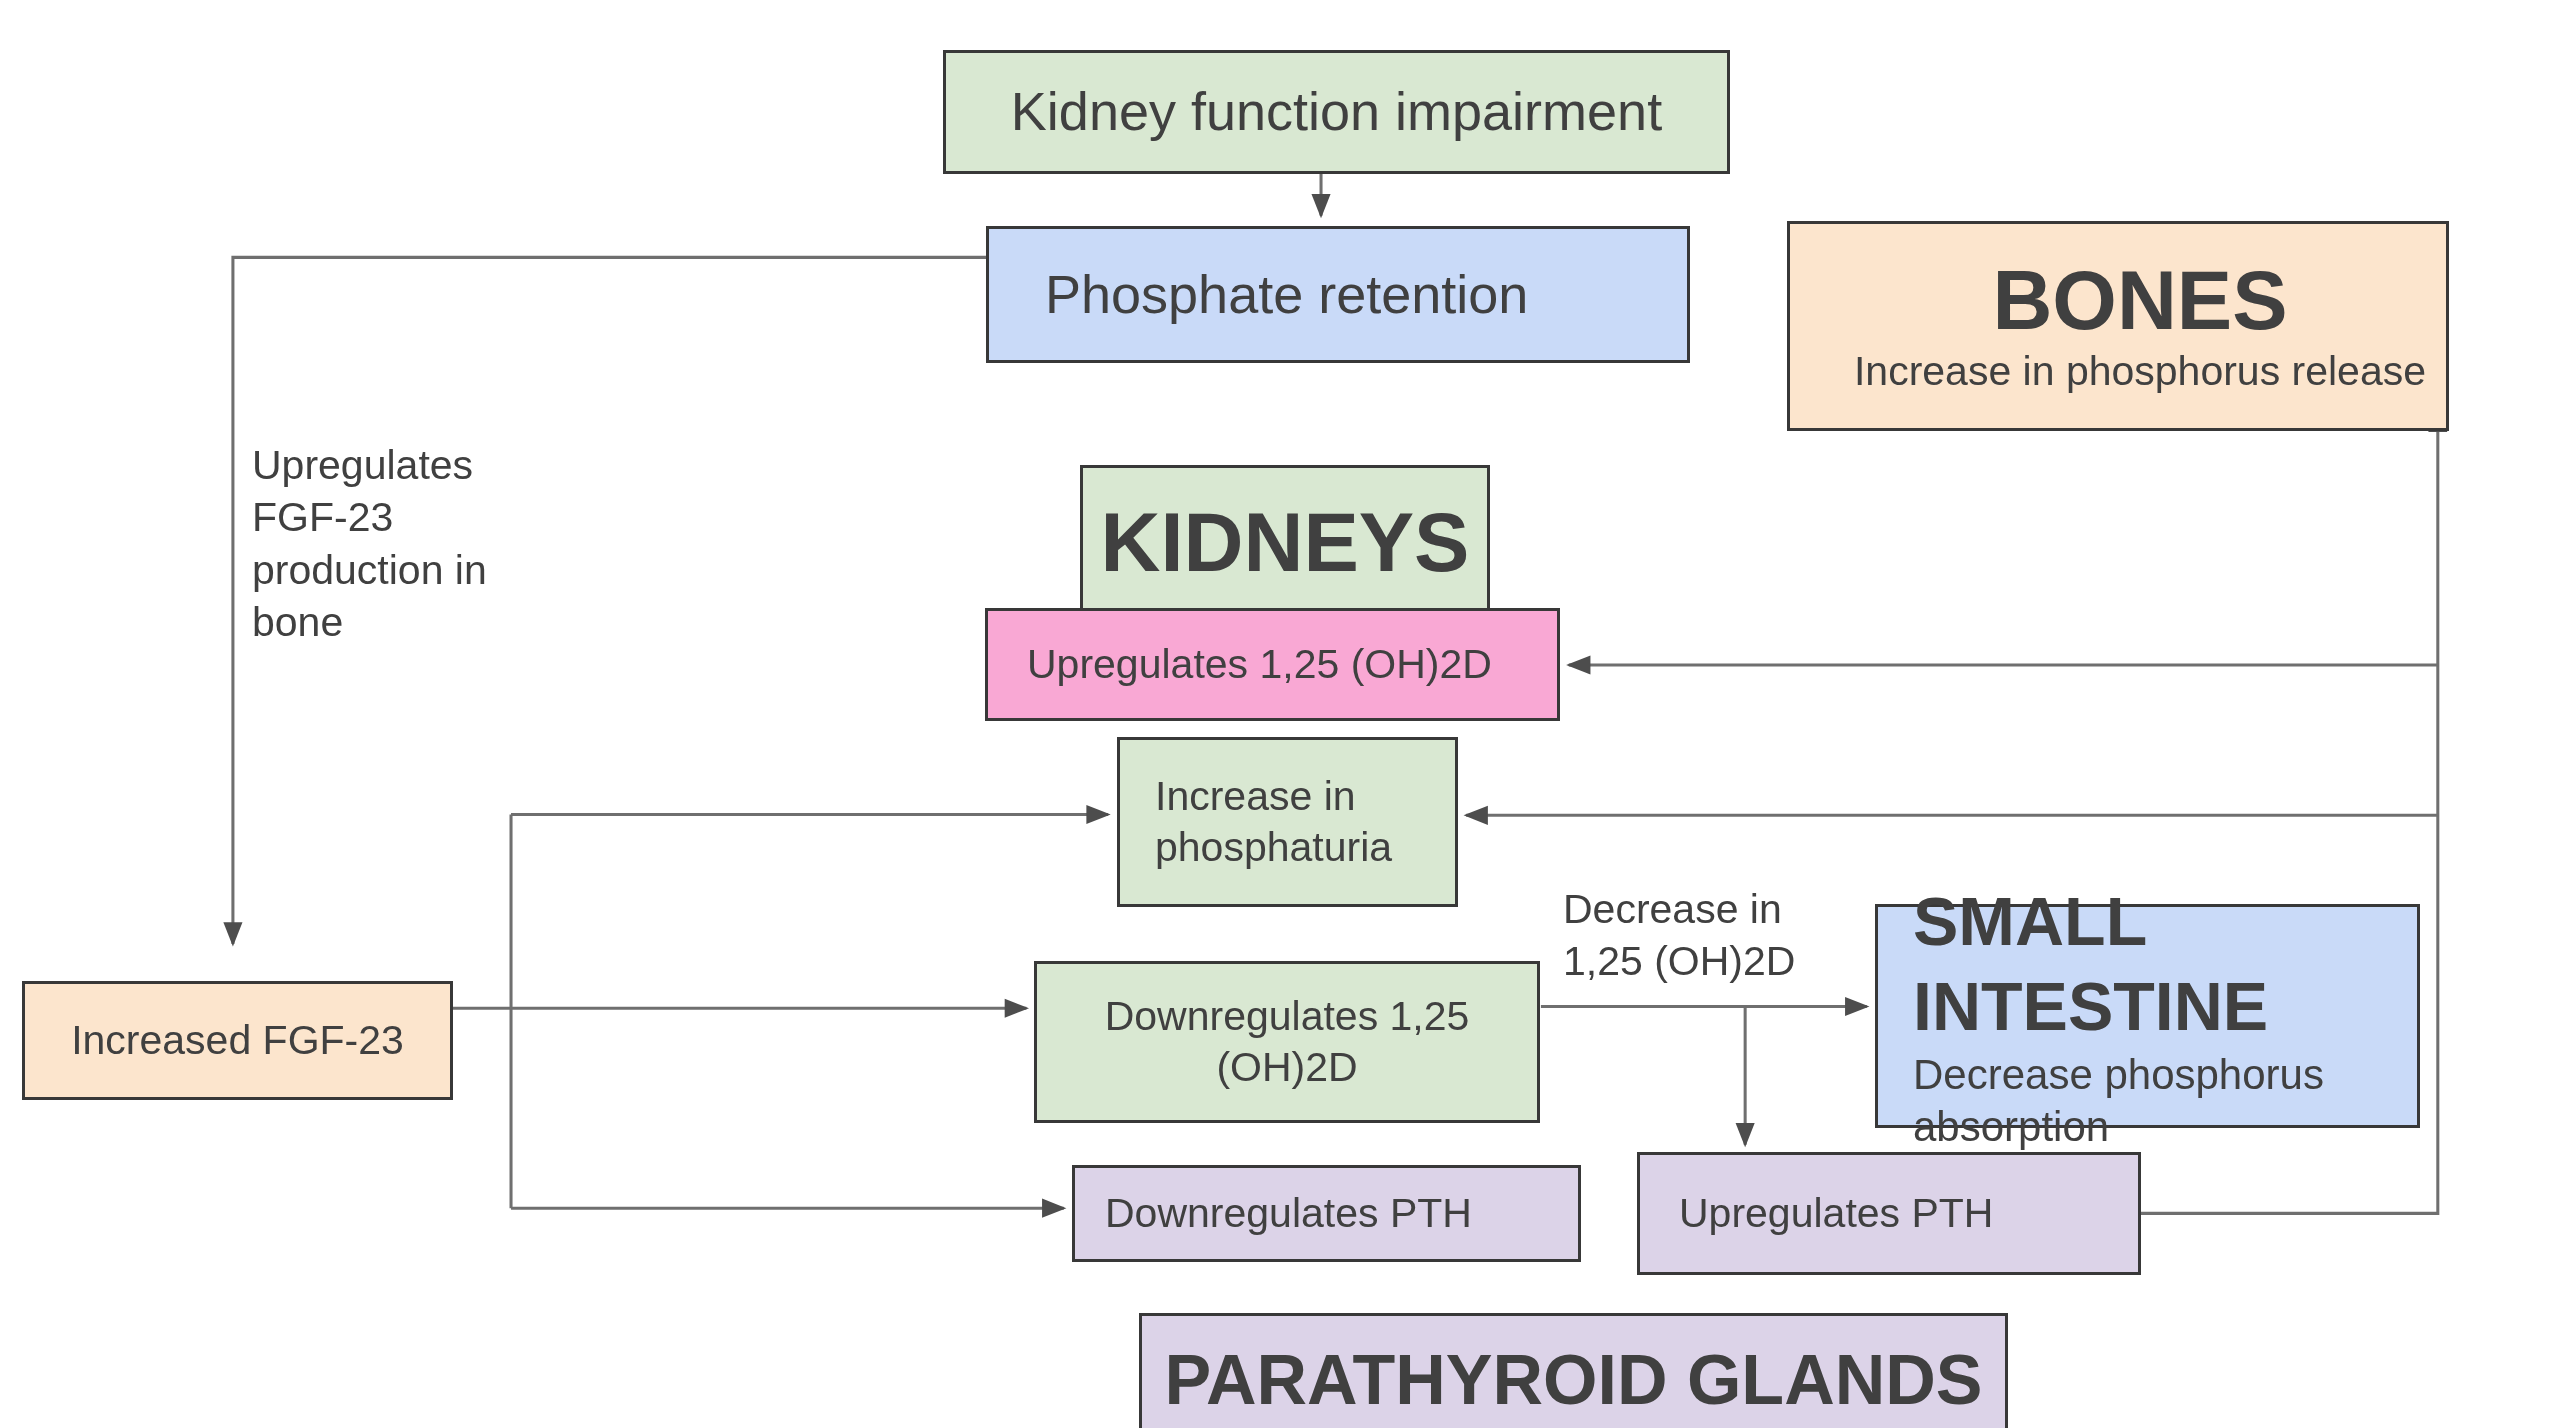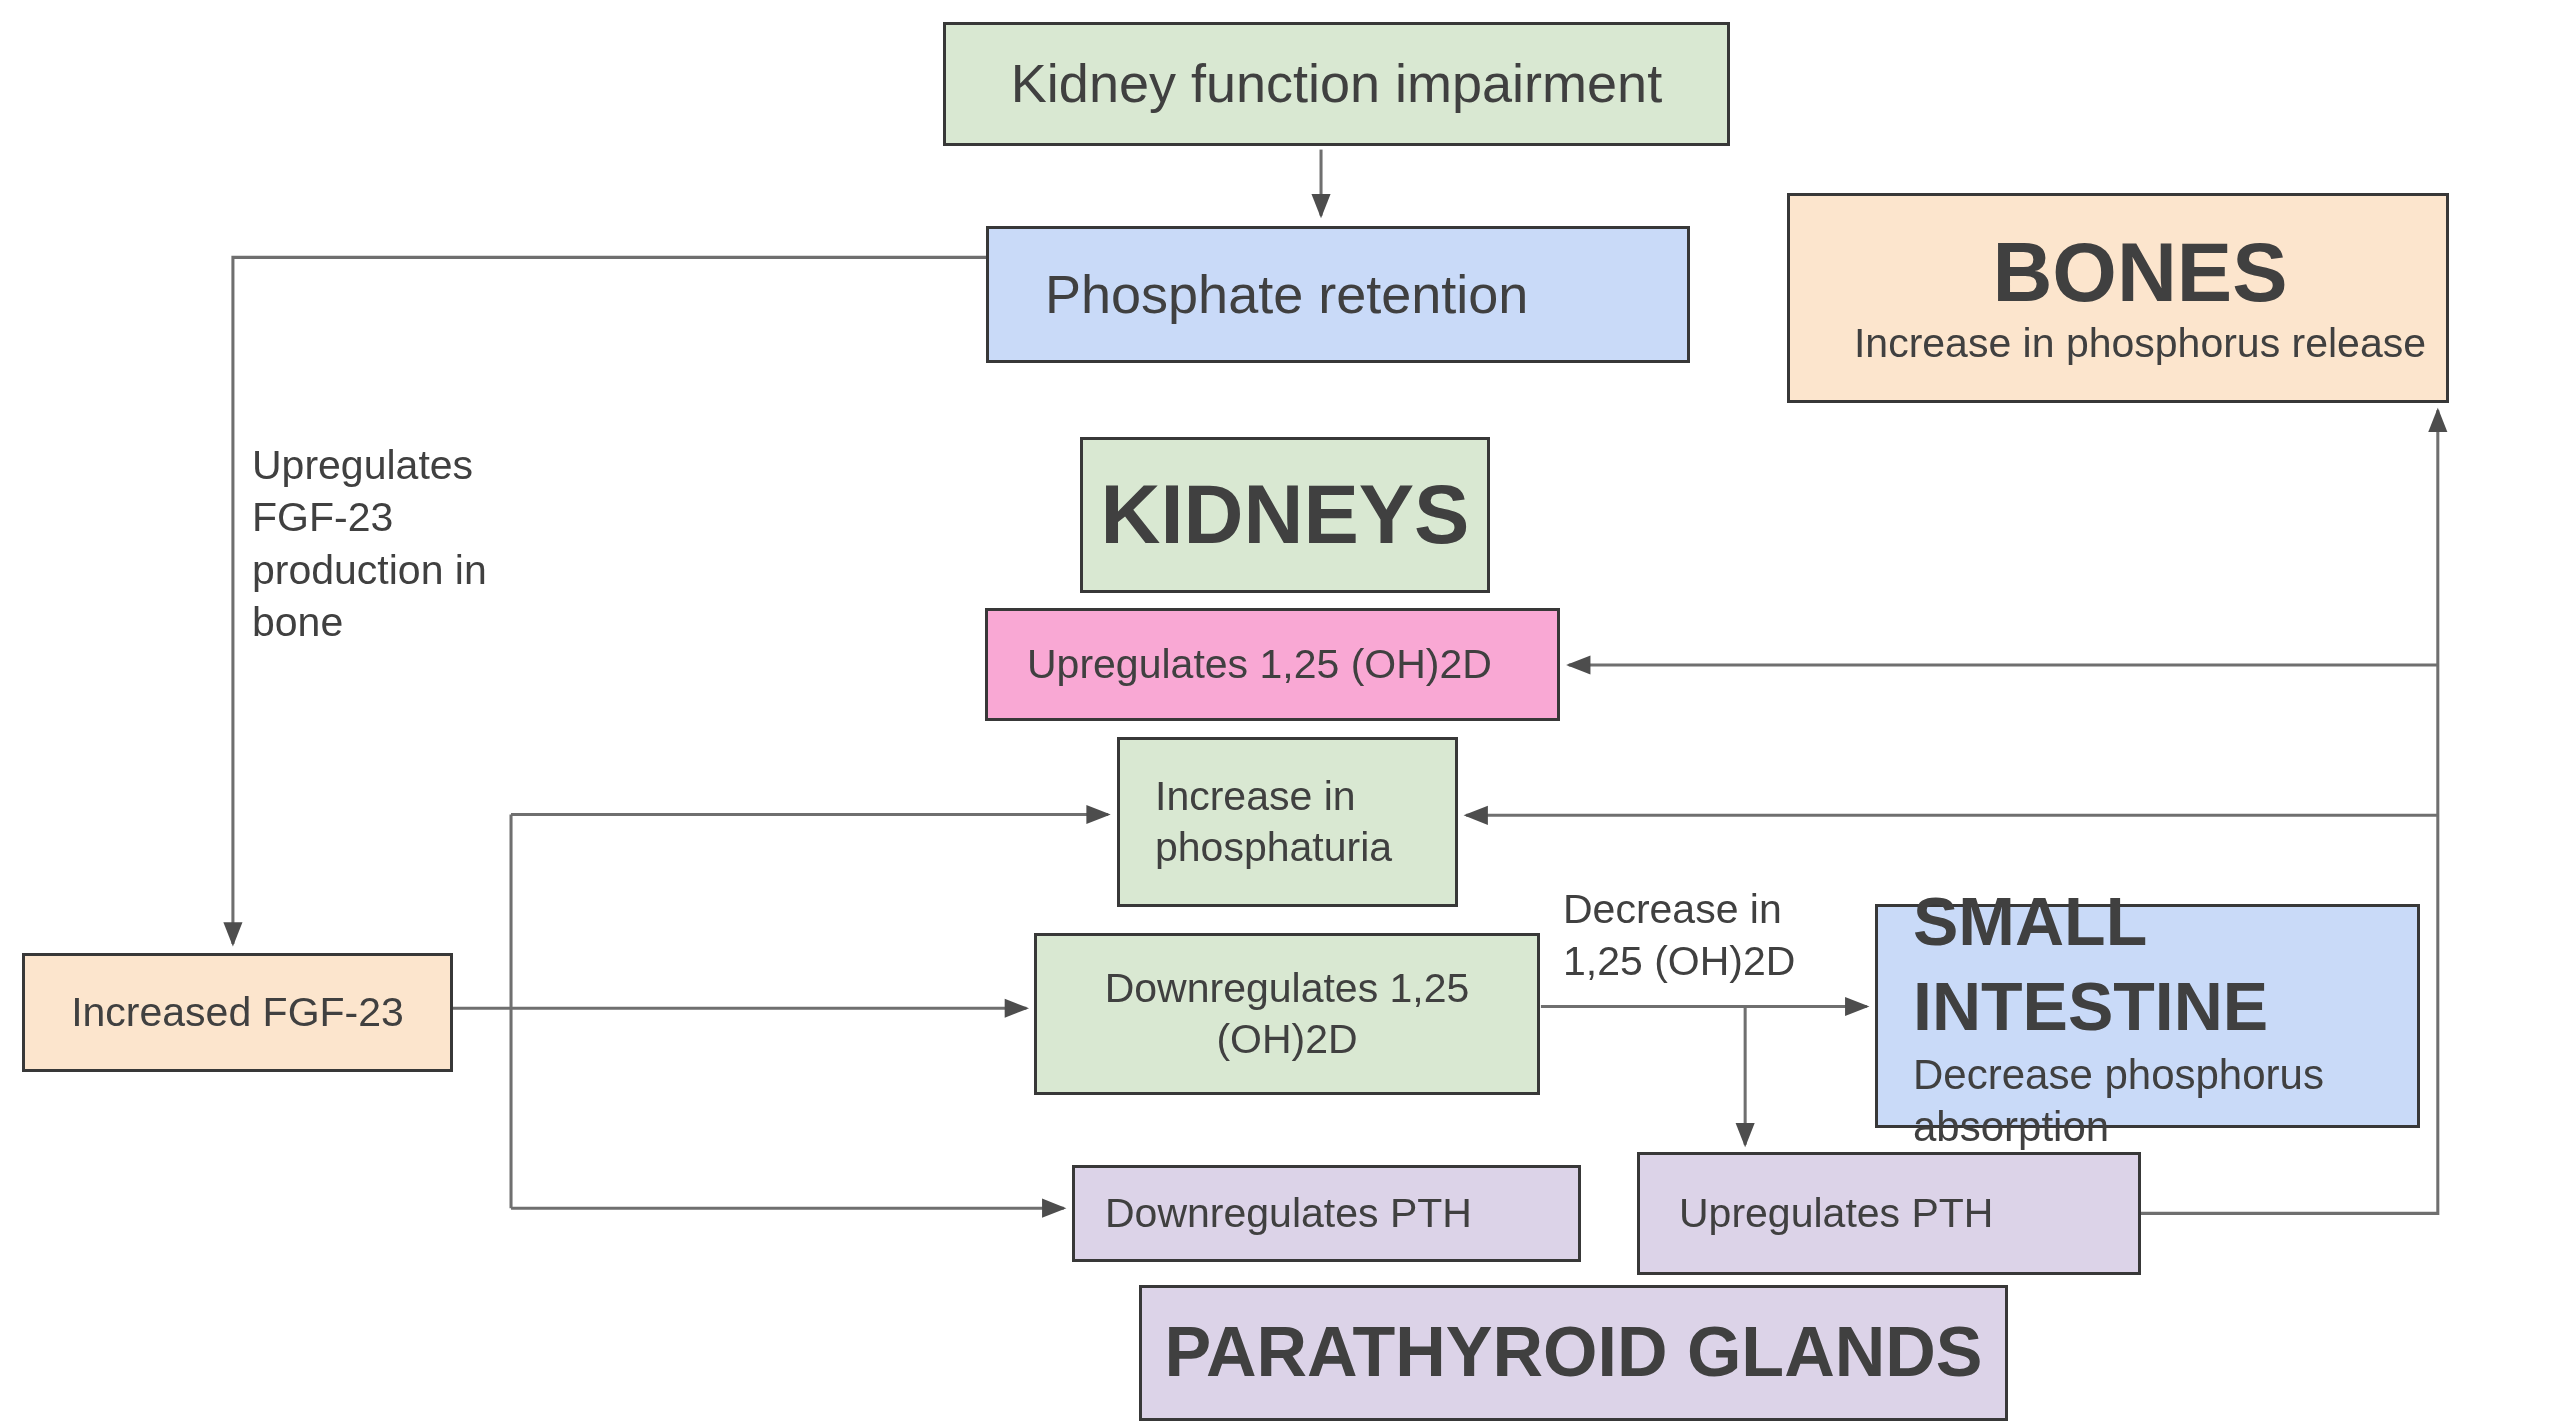--- a/index.html
+++ b/index.html
@@ -16,21 +16,21 @@
     position:absolute;
     box-sizing:border-box;
     border:3.5px solid #383838;
     display:flex;
     flex-direction:column;
     justify-content:center;
     z-index:2;
     line-height:1.25;
   }
   .node .ttl{font-weight:bold;}
-  .center{align-items:center;text-align:center;}
+  .center{align-items:center;text-align:center;margin-top:28px;}
   .floating-label{
     position:absolute;
     z-index:2;
     line-height:1.28;
     font-size:41px;
     color:#404040;
   }
   
   #n-kidney      {left:943px;top:22px;  width:787px;height:124px;font-size:54px;}
   #n-phosphate   {left:986px;top:226px; width:704px;height:137px;font-size:54px;padding-left:56px;}

